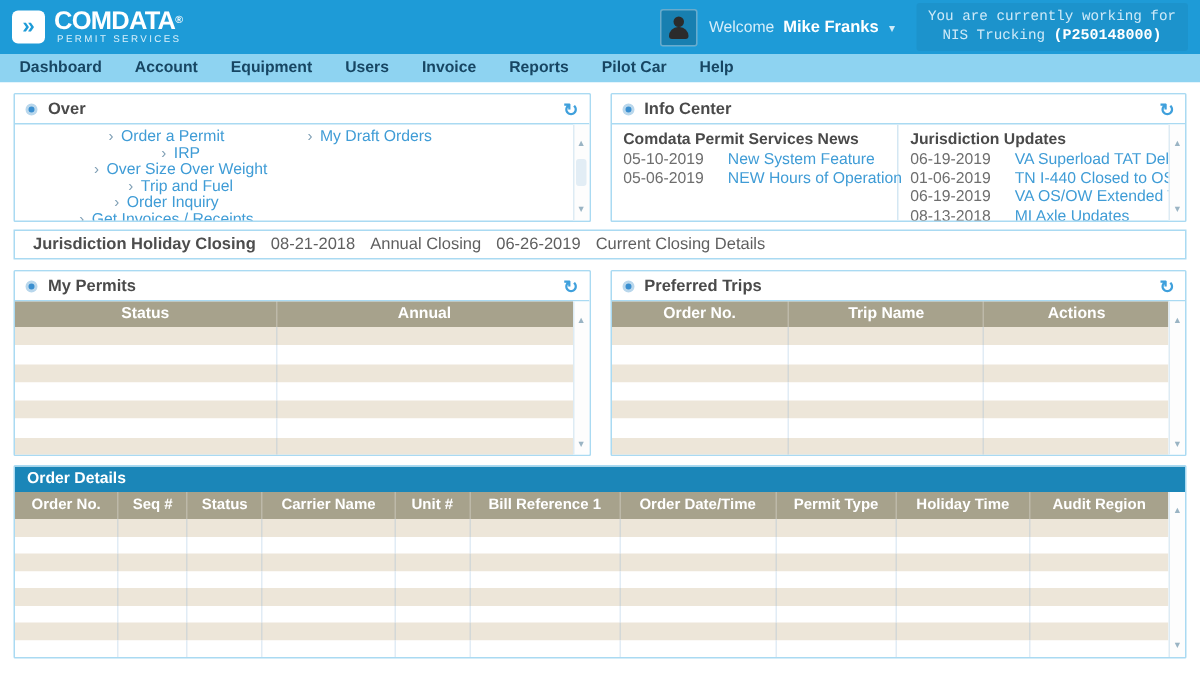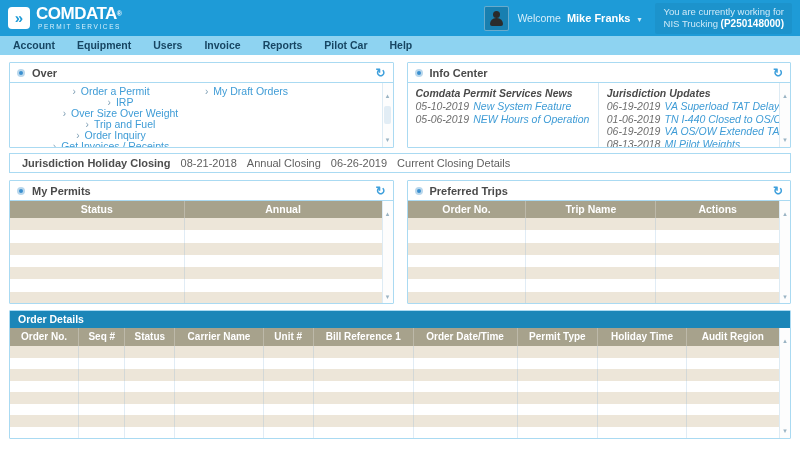--- a/index.html
+++ b/index.html
@@ -18,22 +18,22 @@
   .sub { font-size:6.5px; letter-spacing:1.6px; color:#D8F0FB; margin-top:1px; padding-left:2px; }
   .spacer { flex:1; }
   .avatar { width:25px; height:25px; background:rgba(0,0,0,0.18); border:1px solid rgba(255,255,255,0.35);
     border-radius:2px; position:relative; cursor:pointer; margin-right:8px; }
   .p-head { width:7px; height:7px; border-radius:50%; background:#2b2b2b; position:absolute; left:8px; top:4px; }
   .p-body { width:13px; height:8px; border-radius:6px 6px 2px 2px; background:#2b2b2b; position:absolute; left:5px; top:11px; }
   .welcome { margin-right:14px; font-size:10.5px; color:#D6EEFA; cursor:pointer; white-space:nowrap; }
   .w-name { color:#fff; font-weight:bold; font-size:11px; margin-left:3px; }
   .caret { color:#CFEAF8; font-size:8px; margin-left:4px; }
   .caret::before { content:"\25BE"; }
-  .working { text-align:right; font-size:9.5px; color:#CFEAF8; line-height:12.5px;
-    background:rgba(0,0,0,0.05); padding:3px 8px; border-radius:2px; }
+  .working { text-align:center; font-size:9.5px; color:#CFEAF8; line-height:12.5px;
+    background:rgba(0,0,0,0.05); padding:3px 8px; border-radius:2px;font-family:Liberation Mono, monospace; }
   .working b { color:#fff; font-size:10px; }
 
   
   .nav { height:19px; background:#8ED3F1; display:flex; align-items:center; padding-left:2px; }
   .nav a { font-size:10.5px; font-weight:bold; color:#174663; text-decoration:none;
     padding:0 11px; line-height:19px; cursor:pointer; }
 
   
   .content { padding:7px 9px 0 9px; background:#fff; }
   .row { display:flex; gap:13px; }
@@ -58,25 +58,25 @@
   .t-col-left { width:52%;text-align:center; }
   .t-col-right { width:48%; }
   .tree-item { font-size:10.5px; line-height:11px; white-space:nowrap; }
   .tree-item.lvl1 { padding-left:19px; }
   .tree-arrow { color:#7f9fb5; font-size:10px; margin-right:5px; }
   .tree-arrow::before { content:"\203A"; }
   a.blue-link { color:#3F9CD6; text-decoration:none; cursor:pointer; }
 
   
   .info-body { height:64px; display:flex; }
-  .info-col { width:50%; padding:3px 8px;font-style:italic; }
+  .info-col { width:50%; padding:3px 8px; }
   .info-col.first { border-right:1px solid #d4e7f3; }
   .info-h { font-size:10.5px; font-weight:600; color:#4a4a4a; line-height:14px; }
   .info-item { font-size:10.5px; line-height:12.6px; white-space:nowrap; }
-  .info-date { color:#6e6e6e; margin-right:4px; }
+  .info-date { color:#6e6e6e; margin-right:16px; }
 
   
   .holiday { margin-top:5px; height:20px; border:1px solid #AADAF2; display:flex; align-items:center;
     padding:0 12px; font-size:11px; color:#5f5f5f; }
   .holiday b { color:#4d4d4d; margin-right:10px; }
   .holiday span { margin-right:10px; }
 
   
   .row2 { margin-top:7px; }
   .row2 .panel { height:124px; }
@@ -127,20 +127,21 @@
   <div class="working">
     <div class="w1">You are currently working for</div>
     <div class="w2">
       <span>NIS Trucking</span>
       <b>(P250148000)</b>
     </div>
   </div>
 </div>
 
 <div class="nav">
+  <a>Dashboard</a>
   <a>Account</a>
   <a>Equipment</a>
   <a>Users</a>
   <a>Invoice</a>
   <a>Reports</a>
   <a>Pilot Car</a>
   <a>Help</a>
 </div>
 
 <div class="content">
@@ -183,21 +184,21 @@
         <div class="info-col first">
           <div class="info-h">Comdata Permit Services News</div>
           <div class="info-item"><span class="info-date">05-10-2019</span><a class="blue-link">New System Feature</a></div>
           <div class="info-item"><span class="info-date">05-06-2019</span><a class="blue-link">NEW Hours of Operation</a></div>
         </div>
         <div class="info-col">
           <div class="info-h">Jurisdiction Updates</div>
           <div class="info-item"><span class="info-date">06-19-2019</span><a class="blue-link">VA Superload TAT Delay</a></div>
           <div class="info-item"><span class="info-date">01-06-2019</span><a class="blue-link">TN I-440 Closed to OS/OW</a></div>
           <div class="info-item"><span class="info-date">06-19-2019</span><a class="blue-link">VA OS/OW Extended TAT</a></div>
-          <div class="info-item"><span class="info-date">08-13-2018</span><a class="blue-link">MI Pilot Weights</a></div>
+          <div class="info-item"><span class="info-date">08-13-2018</span><a class="blue-link">MI Axle Updates</a></div>
         </div>
         <div class="sb">
             <span class="sb-up"></span>
             <span class="sb-down"></span>
           </div>
       </div>
     </div>
   </div>
 
   <div class="holiday">

